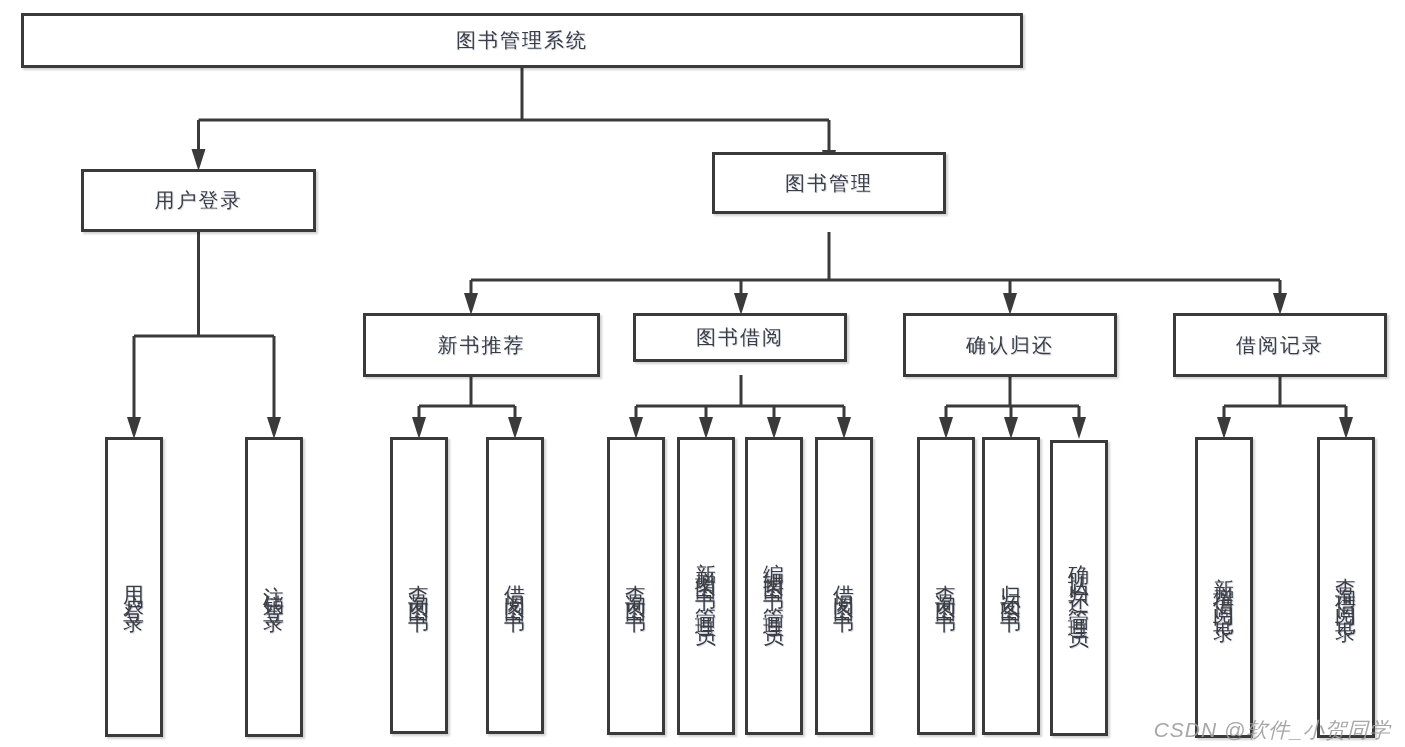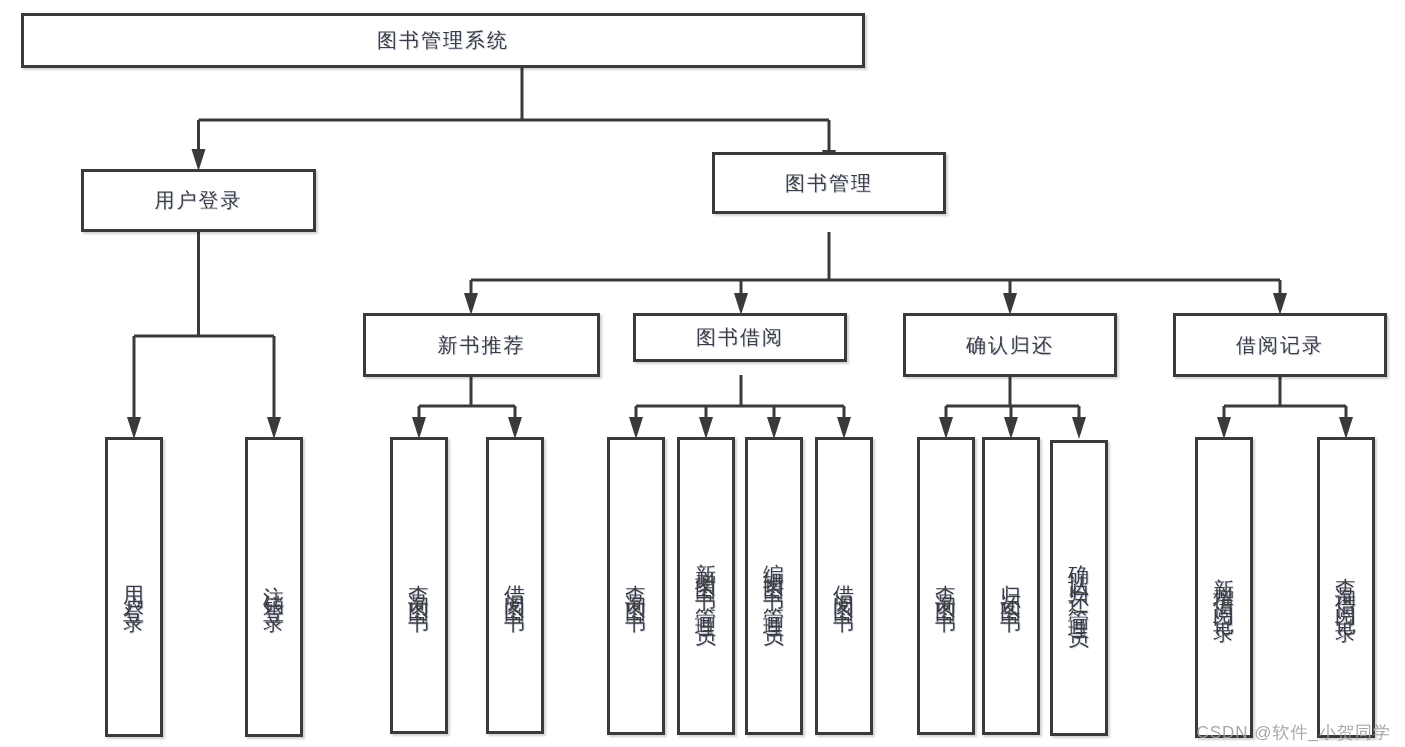--- a/index.html
+++ b/index.html
@@ -31,25 +31,26 @@
     writing-mode:vertical-rl;
     text-orientation:mixed;
     font-size:21px;
     letter-spacing:9px;
     line-height:1;
     text-shadow:1px 1px 0 rgba(110,140,220,0.30);
   }
   .watermark{
     position:absolute;
     right:14px;bottom:3px;
-    font-size:17px;
+    font-size:21px;
     color:rgba(158,158,158,0.92);
     letter-spacing:1px;
     z-index:2;
     white-space:nowrap;
+    font-style:italic;
   }
 </style>
 </head>
 <body>
 
 <div class="canvas">
 
   <svg class="wires" width="1405" height="747" viewBox="0 0 1405 747">
     <g stroke="#3a3a3a" stroke-width="3" fill="none">
 
@@ -90,21 +91,21 @@
 
       <polygon points="939,417 953,417 946,439"></polygon>
       <polygon points="1004,417 1018,417 1011,439"></polygon>
       <polygon points="1072,417 1086,417 1079,439"></polygon>
 
       <polygon points="1217,417 1231,417 1224,439"></polygon>
       <polygon points="1339,417 1353,417 1346,439"></polygon>
     </g>
   </svg>
 
-  <div class="node" style="left:21px;top:13px;width:844px;height:55px;text-align:center;">
+  <div class="node" style="left:21px;top:13px;width:1002px;height:55px;text-align:center;">
     <span class="h-label">图书管理系统</span>
   </div>
 
   <div class="node" style="left:81px;top:169px;width:235px;height:63px;">
     <span class="h-label">用户登录</span>
   </div>
   <div class="node" style="left:712px;top:152px;width:234px;height:62px;">
     <span class="h-label">图书管理</span>
   </div>
 

